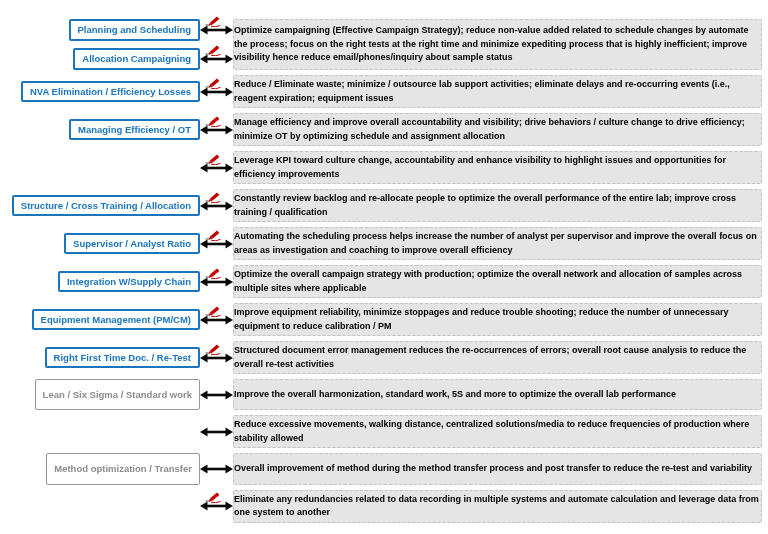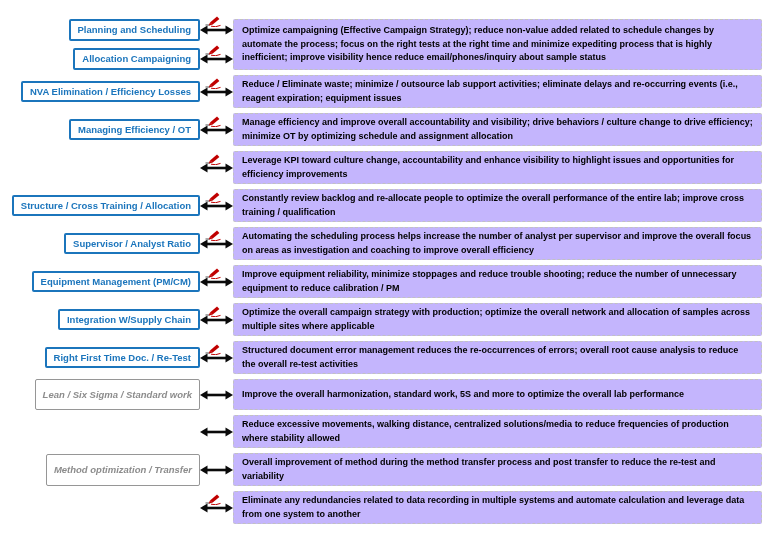--- a/index.html
+++ b/index.html
@@ -16,29 +16,29 @@
     width:229px; flex-shrink:0; display:flex; flex-direction:column;
     justify-content:center; gap:7px;
   }
   .unit { display:flex; align-items:center; justify-content:flex-end; min-height:22px; }
   .lbox {
     box-sizing:border-box; border:2px solid var(--blue); color:var(--blue);
     border-radius:2px; background:#fff;
     font-weight:bold; font-size:9.5px; line-height:1.2;
     padding:3px 7px; white-space:nowrap;
   }
-  .lbox.gray { border:1.5px solid var(--grayb); color:var(--grayt); padding:9px 7px;font-style:italic; }
+  .lbox.gray { border:1.5px solid var(--grayb); color:var(--grayt); padding:9px 7px; }
   .arrowwrap { width:33px; height:12px; position:relative; flex-shrink:0; }
   .arrowwrap svg.arrow { display:block; width:33px; height:12px; }
   .pen { position:absolute; top:-9px; left:4px; width:18px; height:12px; }
   .pen svg { display:block; }
   .desc {
     flex:1; box-sizing:border-box;
     border:1px dashed var(--descb); border-radius:2px;
-    padding:2px 8px; display:flex; align-items:center; background:#c4b5fd;
+    padding:2px 0; display:flex; align-items:center; background:#e5e5e5;
   }
   .desc span {
     font-weight:bold; font-size:9px; line-height:1.5; color:var(--desct,#000);
   }
 </style>
 </head>
 <body>
 
 <div class="canvas">
     <div class="row">
@@ -204,65 +204,65 @@
           </div>
         </div>
       </div>
       <div class="desc">
         <span>Automating the scheduling process helps increase the number of analyst per supervisor and improve the overall focus on areas as investigation and coaching to improve overall efficiency</span>
       </div>
     </div>
     <div class="row">
       <div class="leftcol">
         <div class="unit">
+          <div class="lbox">Integration W/Supply Chain</div>
+          <div class="arrowwrap">
+            <svg class="arrow" viewBox="0 0 33 12" xmlns="http://www.w3.org/2000/svg">
+              <line x1="5" y1="6" x2="28" y2="6" stroke="#0A0A0A" stroke-width="2.6"></line>
+              <polygon points="0,6 7.5,1.6 7.5,10.4" fill="#0A0A0A"></polygon>
+              <polygon points="33,6 25.5,1.6 25.5,10.4" fill="#0A0A0A"></polygon>
+            </svg>
+            <div class="pen">
+              <svg width="18" height="12" viewBox="0 0 18 12" xmlns="http://www.w3.org/2000/svg">
+                <path d="M1.5 10 H6" stroke="#7A7A7A" stroke-width="1.3"></path>
+                <path d="M6 7.6 L13 1.6 L15.4 4 L8.4 9.8 Z" fill="#C00000"></path>
+                <path d="M6 7.6 L4.6 10.6 L8.4 9.8 Z" fill="#C00000"></path>
+                <path d="M7 11.2 q4.5 1.4 9.5 -0.8" stroke="#C00000" stroke-width="1" fill="none"></path>
+              </svg>
+            </div>
+          </div>
+        </div>
+      </div>
+      <div class="desc">
+        <span>Optimize the overall campaign strategy with production; optimize the overall network and allocation of samples across multiple sites where applicable</span>
+      </div>
+    </div>
+    <div class="row">
+      <div class="leftcol">
+        <div class="unit">
           <div class="lbox">Equipment Management (PM/CM)</div>
           <div class="arrowwrap">
             <svg class="arrow" viewBox="0 0 33 12" xmlns="http://www.w3.org/2000/svg">
               <line x1="5" y1="6" x2="28" y2="6" stroke="#0A0A0A" stroke-width="2.6"></line>
               <polygon points="0,6 7.5,1.6 7.5,10.4" fill="#0A0A0A"></polygon>
               <polygon points="33,6 25.5,1.6 25.5,10.4" fill="#0A0A0A"></polygon>
             </svg>
             <div class="pen">
               <svg width="18" height="12" viewBox="0 0 18 12" xmlns="http://www.w3.org/2000/svg">
                 <path d="M1.5 10 H6" stroke="#7A7A7A" stroke-width="1.3"></path>
                 <path d="M6 7.6 L13 1.6 L15.4 4 L8.4 9.8 Z" fill="#C00000"></path>
                 <path d="M6 7.6 L4.6 10.6 L8.4 9.8 Z" fill="#C00000"></path>
                 <path d="M7 11.2 q4.5 1.4 9.5 -0.8" stroke="#C00000" stroke-width="1" fill="none"></path>
               </svg>
             </div>
           </div>
         </div>
       </div>
       <div class="desc">
         <span>Improve equipment reliability, minimize stoppages and reduce trouble shooting; reduce the number of unnecessary equipment to reduce calibration / PM</span>
-      </div>
-    </div>
-    <div class="row">
-      <div class="leftcol">
-        <div class="unit">
-          <div class="lbox">Integration W/Supply Chain</div>
-          <div class="arrowwrap">
-            <svg class="arrow" viewBox="0 0 33 12" xmlns="http://www.w3.org/2000/svg">
-              <line x1="5" y1="6" x2="28" y2="6" stroke="#0A0A0A" stroke-width="2.6"></line>
-              <polygon points="0,6 7.5,1.6 7.5,10.4" fill="#0A0A0A"></polygon>
-              <polygon points="33,6 25.5,1.6 25.5,10.4" fill="#0A0A0A"></polygon>
-            </svg>
-            <div class="pen">
-              <svg width="18" height="12" viewBox="0 0 18 12" xmlns="http://www.w3.org/2000/svg">
-                <path d="M1.5 10 H6" stroke="#7A7A7A" stroke-width="1.3"></path>
-                <path d="M6 7.6 L13 1.6 L15.4 4 L8.4 9.8 Z" fill="#C00000"></path>
-                <path d="M6 7.6 L4.6 10.6 L8.4 9.8 Z" fill="#C00000"></path>
-                <path d="M7 11.2 q4.5 1.4 9.5 -0.8" stroke="#C00000" stroke-width="1" fill="none"></path>
-              </svg>
-            </div>
-          </div>
-        </div>
-      </div>
-      <div class="desc">
-        <span>Optimize the overall campaign strategy with production; optimize the overall network and allocation of samples across multiple sites where applicable</span>
       </div>
     </div>
     <div class="row">
       <div class="leftcol">
         <div class="unit">
           <div class="lbox">Right First Time Doc. / Re-Test</div>
           <div class="arrowwrap">
             <svg class="arrow" viewBox="0 0 33 12" xmlns="http://www.w3.org/2000/svg">
               <line x1="5" y1="6" x2="28" y2="6" stroke="#0A0A0A" stroke-width="2.6"></line>
               <polygon points="0,6 7.5,1.6 7.5,10.4" fill="#0A0A0A"></polygon>

